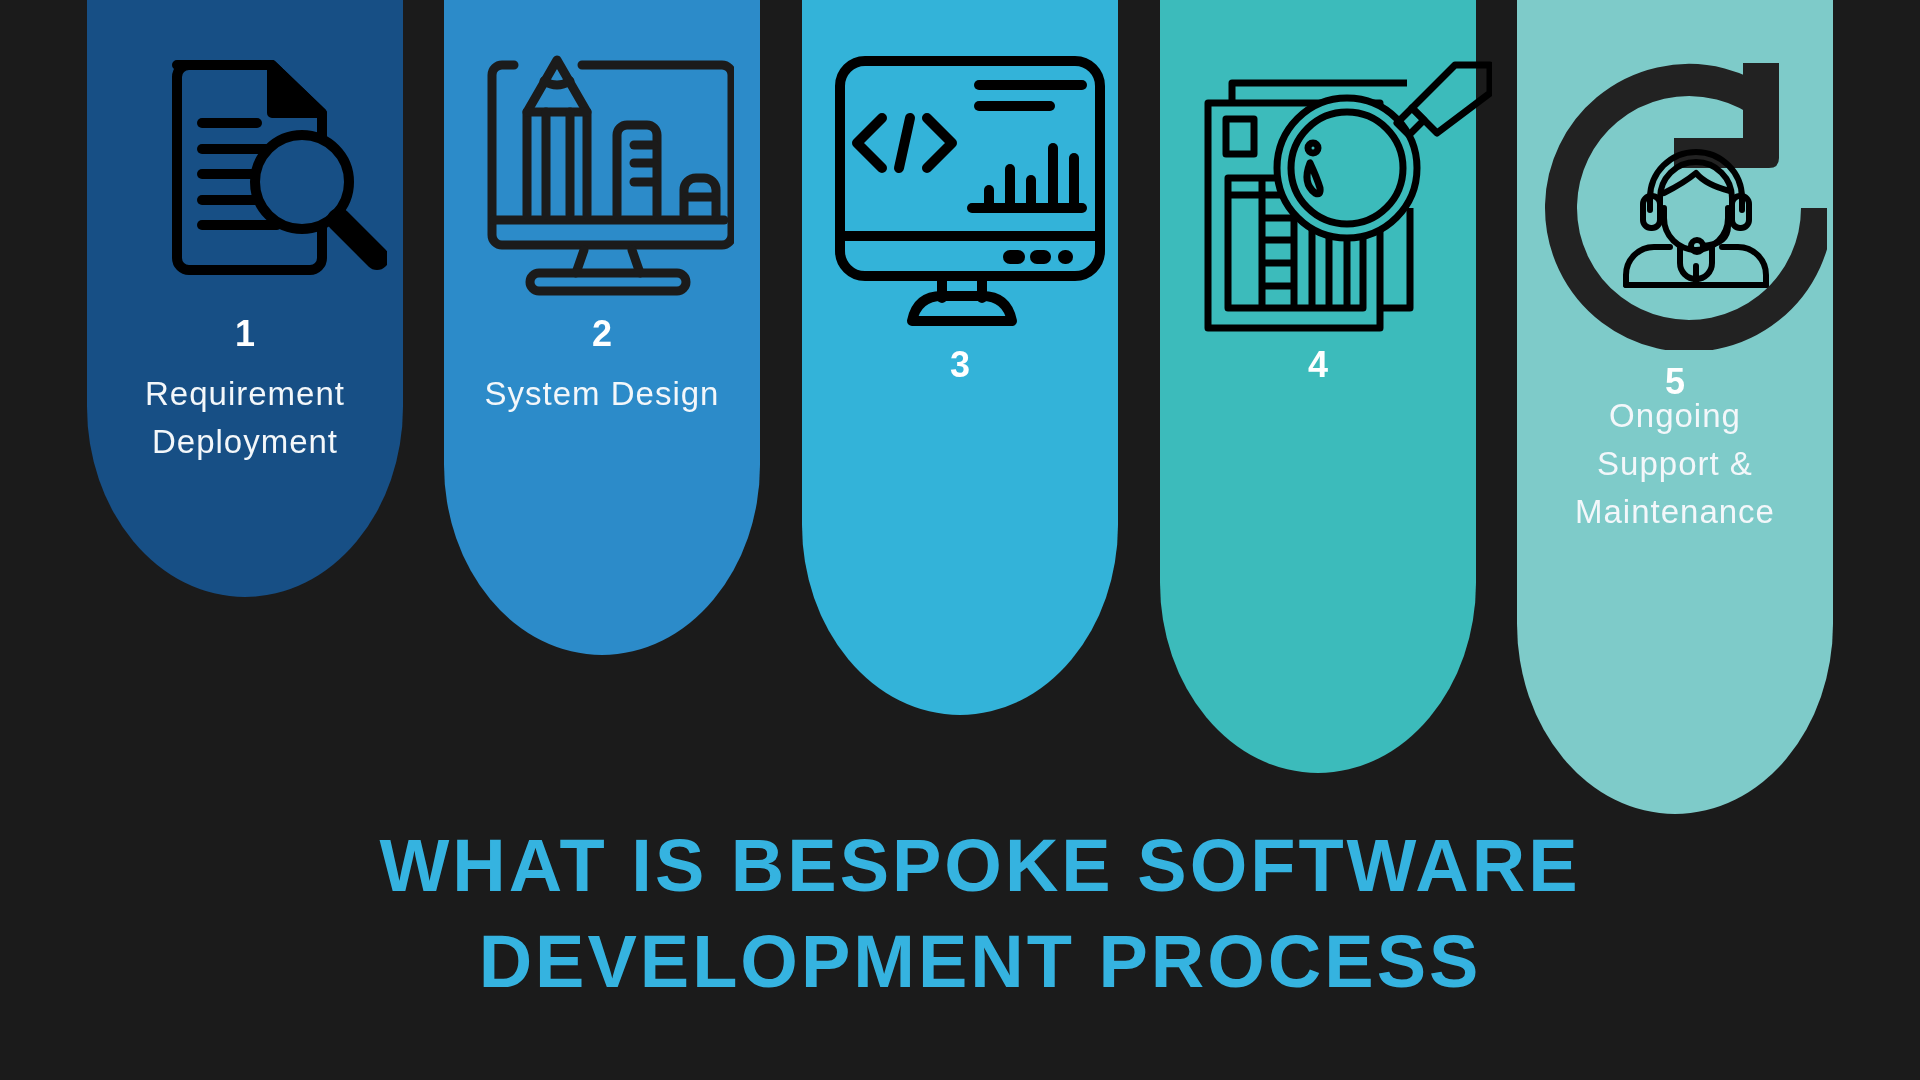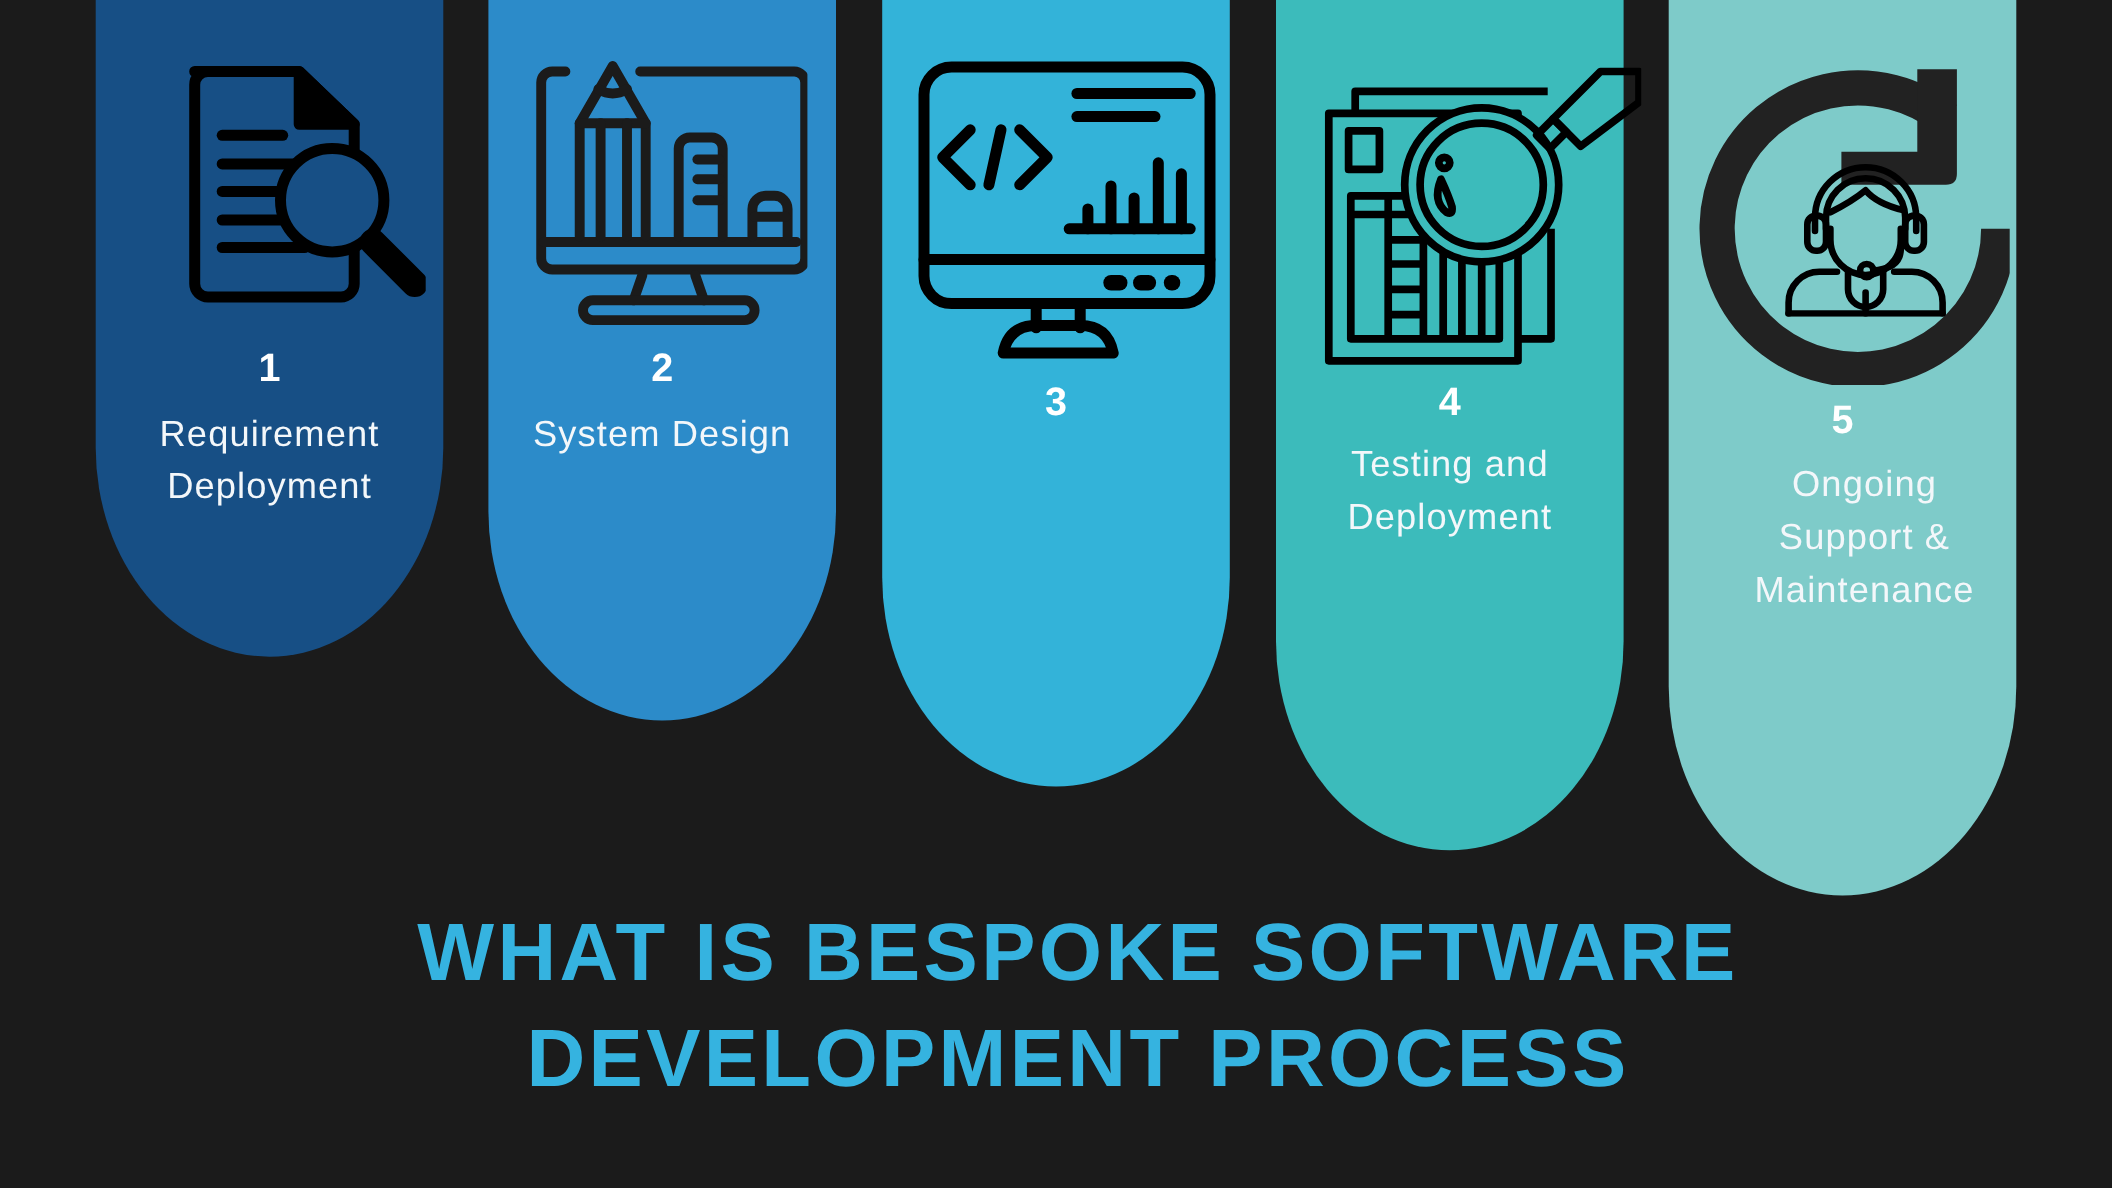--- a/index.html
+++ b/index.html
@@ -129,22 +129,20 @@
       <line x1="145" y1="185" x2="145" y2="265"></line>
       <circle cx="145" cy="125" r="70" fill="#3cbbbb"></circle>
       <circle cx="145" cy="125" r="56"></circle>
       <circle cx="111" cy="105" r="5"></circle>
       <path d="M108 120 q-8 20 5 30 q6 3 5 -5 q-3 -10 -10 -25z"></path>
       <path d="M195 80 l15 -15 l12 12 l-15 15 z"></path>
       <path d="M210 65 l43 -43 h35 v28 l-53 40 z"></path>
     </svg>
   </div>
   <div class="num" style="top:345px;">4</div>
-  <div class="label" style="top:398px;">Testing and
-Deployment</div>
 </div>
 
 <div class="col" style="left:1517px; height:814px; background:#7ecbc9;">
   <div class="icon" style="left:20px; top:58px; width:290px; height:292px;">
     <svg viewBox="0 0 290 292" fill="none">
       <path d="M280 150 A128 128 0 1 1 232 50" stroke="#222" stroke-width="32"></path>
       <path d="M206 5 h36 v95 q0 10 -10 10 h-95 v-30 h69 z" fill="#222"></path>
     </svg>
   </div>
   <div class="icon" style="left:105px; top:148px; width:148px; height:140px;">
@@ -158,19 +156,19 @@
       <path d="M106 78 q0 18 -25 20"></path>
       <circle cx="75" cy="98" r="6"></circle>
       <path d="M58 100 v15 a16 16 0 0 0 32 0 v-15"></path>
       <path d="M4 137 v-10 a28 28 0 0 1 28 -28 h16"></path>
       <path d="M144 137 v-10 a28 28 0 0 0 -28 -28 h-16"></path>
       <line x1="4" y1="137" x2="144" y2="137"></line>
       <line x1="74" y1="118" x2="74" y2="137"></line>
     </svg>
   </div>
   <div class="num" style="top:362px;">5</div>
-  <div class="label" style="top:416px;padding-left:20px;">Ongoing
+  <div class="label" style="top:392px;">Ongoing
 Support &amp;
 Maintenance</div>
 </div>
 
 <div class="title">WHAT IS BESPOKE SOFTWARE
 DEVELOPMENT PROCESS</div>
 
 </body></html>

